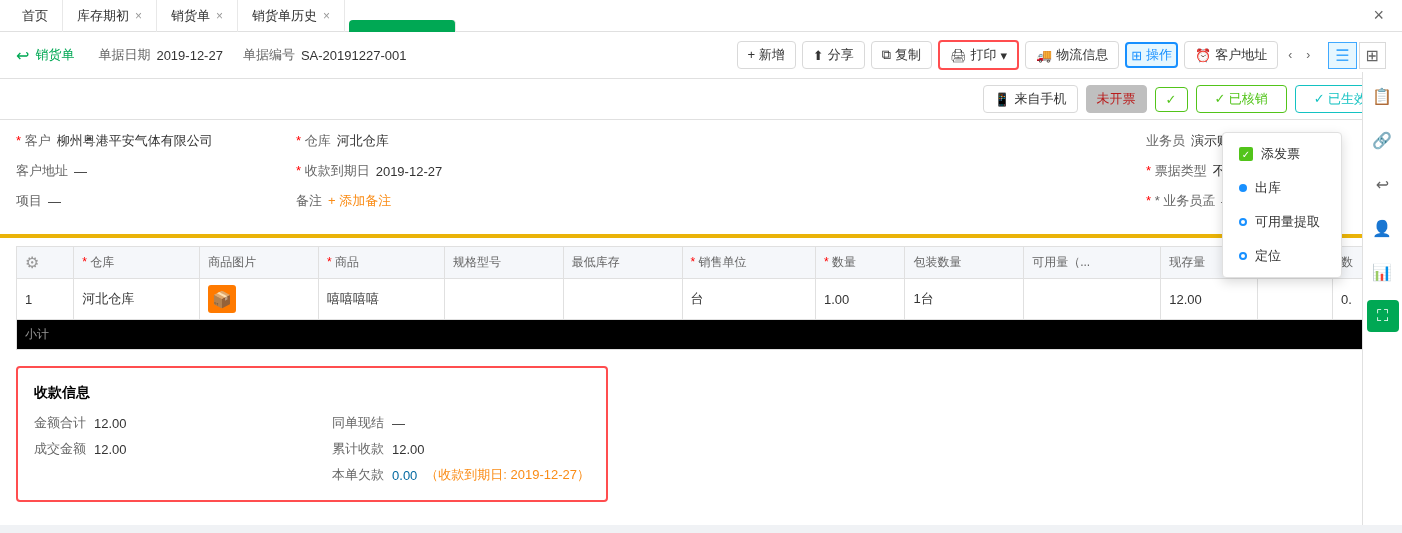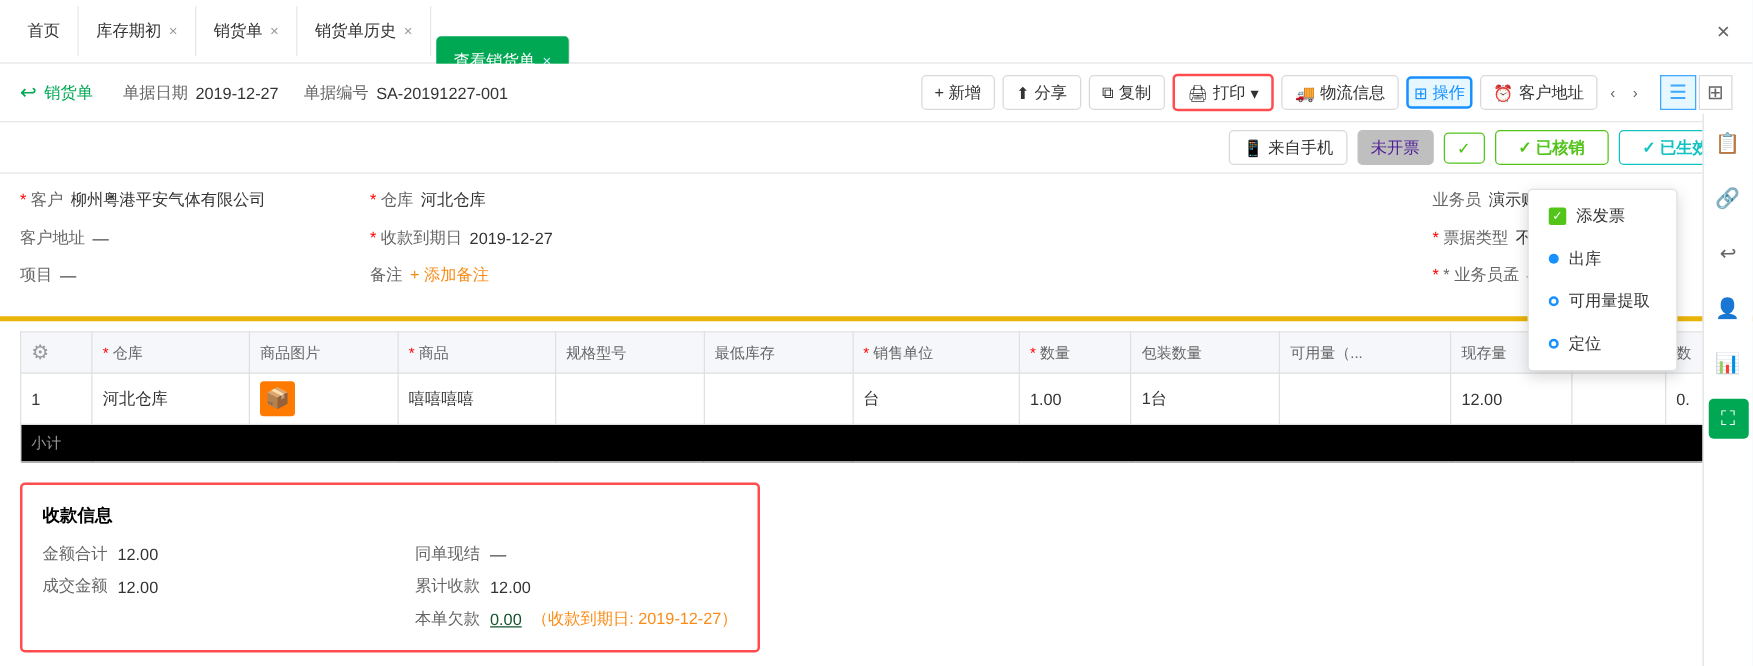--- a/index.html
+++ b/index.html
@@ -1,20 +1,20 @@
 <!DOCTYPE html>
 <html><head>
   <meta charset="utf-8">
   <style>
     * { box-sizing: border-box; margin: 0; padding: 0; font-family: 'Microsoft YaHei', Arial, sans-serif; font-size: 13px; }
     body { background: #f0f2f5; overflow: hidden; }
 
     
     .tab-bar {
-      display: flex; align-items: center; background: #fff; height: 51px;
+      display: flex; align-items: center; background: #fff; height: 32px;
       border-bottom: 1px solid #e0e0e0; padding: 0 8px; position: relative;
     }
     .tab-item {
       display: flex; align-items: center; padding: 0 14px; height: 40px;
       cursor: pointer; font-size: 13px; color: #333; border-right: 1px solid #e8e8e8;
       white-space: nowrap;
     }
     .tab-item .tab-close {
       margin-left: 6px; color: #999; font-size: 12px; cursor: pointer;
     }
@@ -51,36 +51,36 @@
     }
     .toolbar-btn {
       display: flex; align-items: center; gap: 4px; padding: 4px 10px;
       border: 1px solid #d9d9d9; border-radius: 4px; cursor: pointer;
       background: #fff; color: #333; font-size: 12px; white-space: nowrap;
     }
 
     
     .status-btn {
       padding: 4px 18px; border-radius: 4px; border: 1px solid; cursor: pointer;
-      font-size: 12px; white-space: nowrap; font-weight: bold;
+      font-size: 12px; white-space: nowrap;
     }
     .status-btn.green { border-color: #52c41a; color: #52c41a; background: #fff; }
     .status-btn.teal { border-color: #13c2c2; color: #13c2c2; background: #fff; }
 
     
     .toolbar2 {
       display: flex; align-items: center; padding: 6px 16px; background: #fff;
       border-bottom: 1px solid #e0e0e0; gap: 8px;
     }
     .t2-btn {
       display: flex; align-items: center; gap: 4px; padding: 4px 10px;
       border: 1px solid #d9d9d9; border-radius: 4px; cursor: pointer;
       background: #fff; color: #333; font-size: 12px;
     }
-    .t2-btn.gray { background: #bfbfbf; color: #4c1d95; border-color: #bfbfbf; align-items: center; }
+    .t2-btn.gray { background: #bfbfbf; color: #b91c1c; border-color: #bfbfbf; align-items: center; }
 
     
     .form-section {
       padding: 12px 16px; background: #fff; border-bottom: 4px solid #eab308;
     }
     .form-row { display: flex; align-items: center; margin-bottom: 12px; gap: 40px; }
     .form-field { display: flex; align-items: center; gap: 6px; min-width: 240px; }
     .field-label { color: #666; white-space: nowrap; }
     .field-label.required::before { content: '* '; color: red; }
     .field-value { color: #333; }
@@ -111,21 +111,21 @@
       display: flex; padding: 16px; gap: 16px;
     }
     .payment-info {
       border: 2px solid #ff4d4f; border-radius: 4px; padding: 16px; min-width: 500px;
     }
     .payment-title { font-weight: bold; font-size: 14px; margin-bottom: 12px; }
     .payment-rows { display: grid; grid-template-columns: 1fr 1fr; gap: 8px 40px; }
     .payment-row { display: flex; align-items: center; gap: 8px; }
     .payment-label { color: #666; }
     .payment-value { color: #333; }
-    .payment-value.red { color: #14532d; text-decoration: underline; }
+    .payment-value.red { color: #0369a1; }
     .payment-value.orange { color: #fa8c16; }
 
     
     .right-sidebar {
       position: absolute; right: 0; top: 40px; width: 40px; background: #fff;
       border-left: 1px solid #e0e0e0; display: flex; flex-direction: column;
       align-items: center; padding: 8px 0; gap: 12px; height: calc(100% - 40px);
     }
     .sidebar-icon {
       width: 32px; height: 32px; display: flex; align-items: center; justify-content: center;

